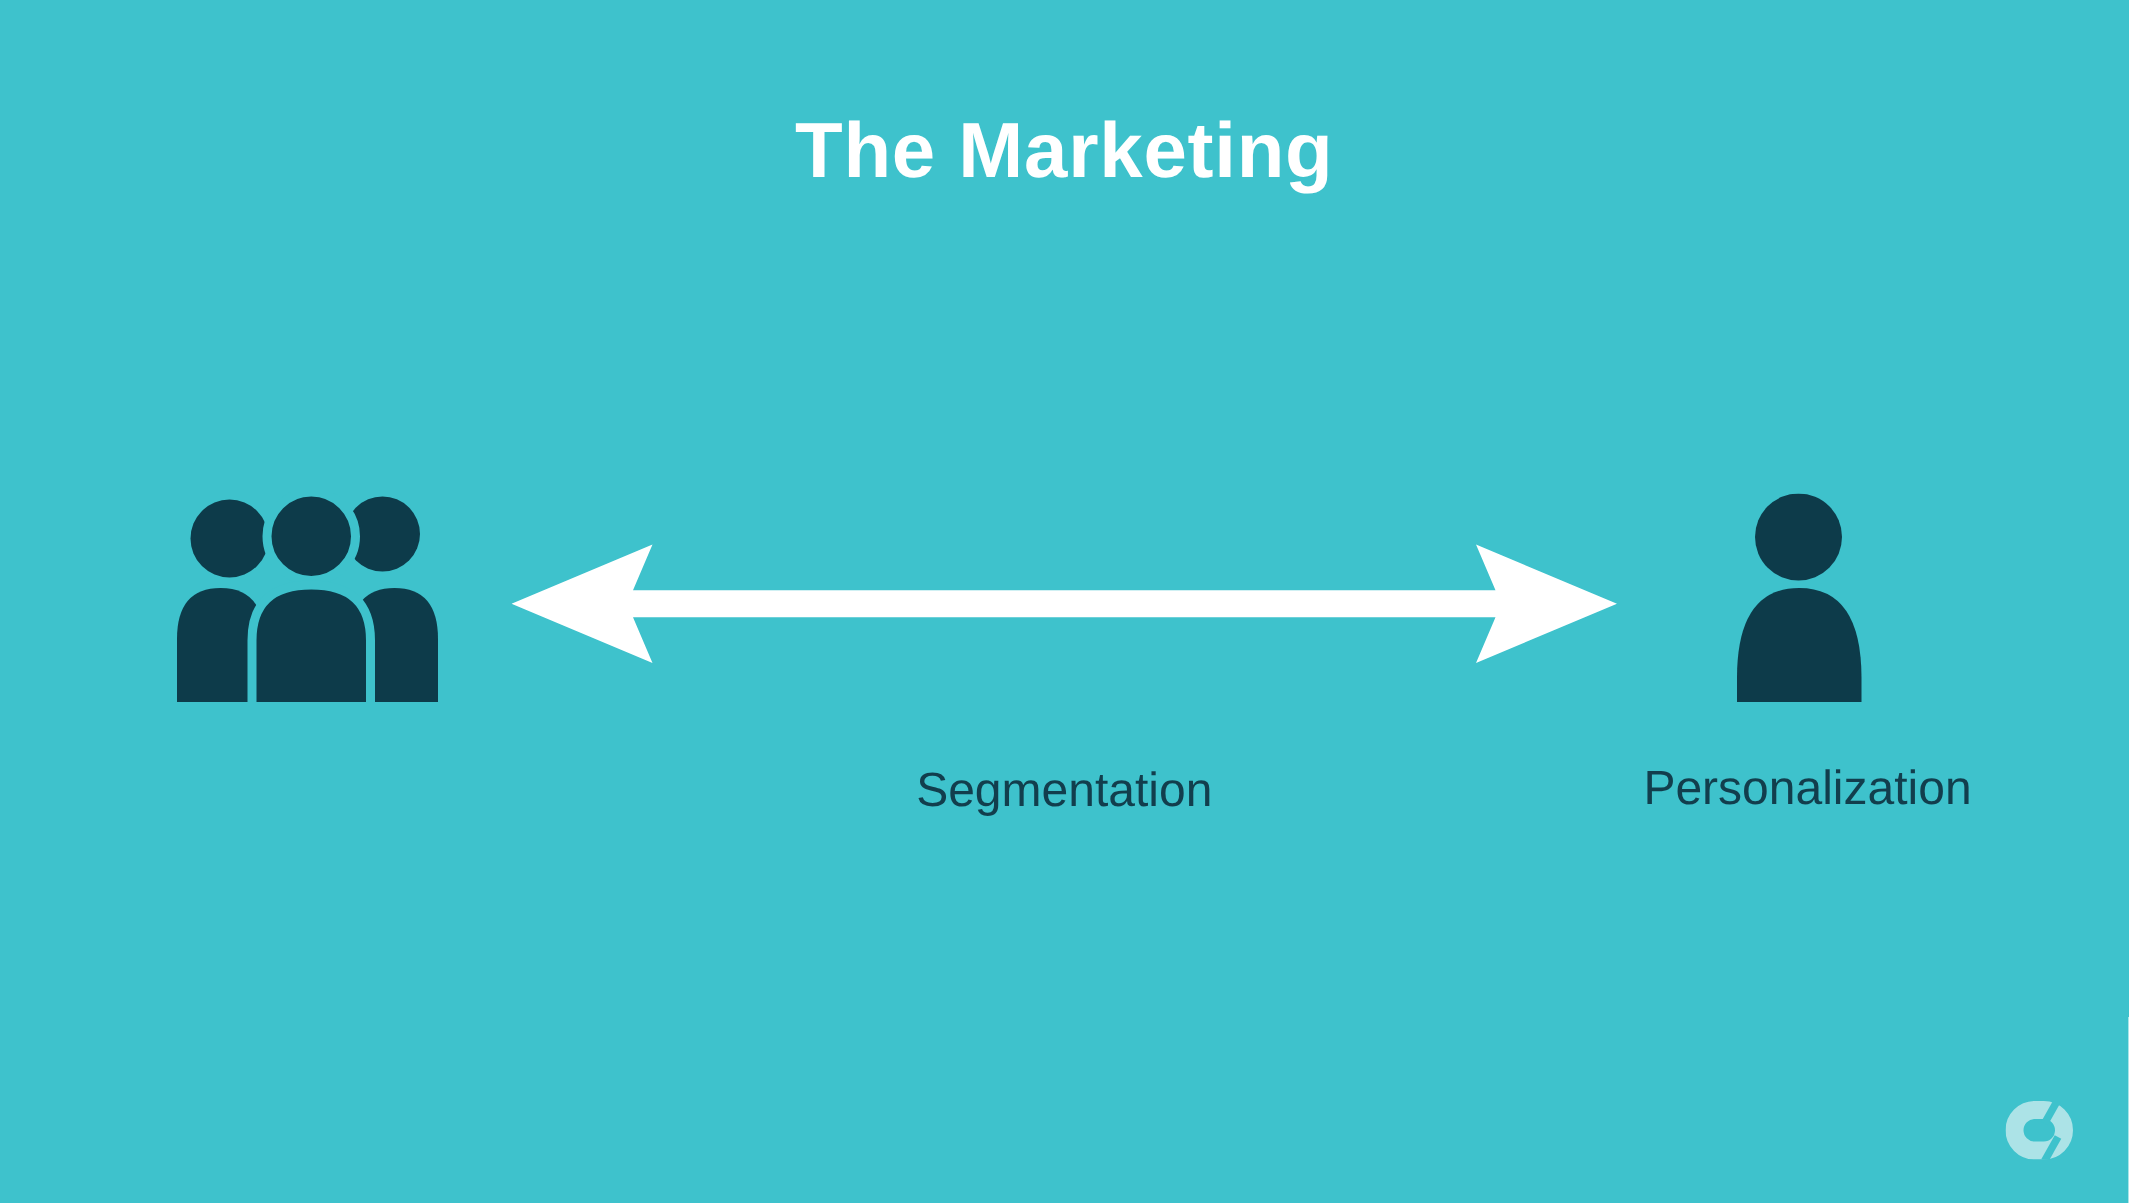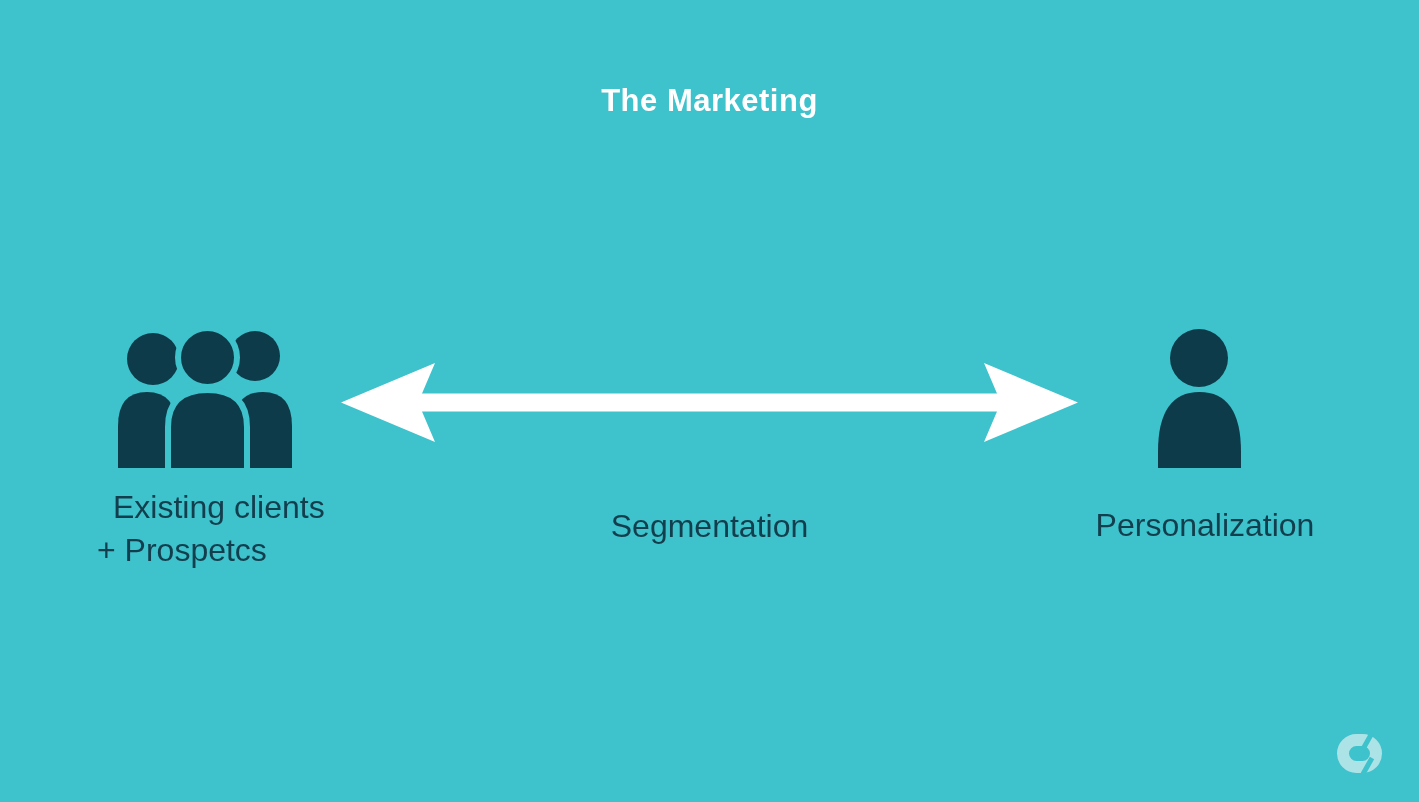--- a/index.html
+++ b/index.html
@@ -19,21 +19,21 @@
     overflow: hidden;
     font-family: "Liberation Sans", sans-serif;
   }
   .title {
     position: absolute;
     left: 0;
     top: 66px;
     width: 1419px;
     text-align: center;
     color: var(--color-white, #fff);
-    font-size: 31px;
+    font-size: 52px;
     font-weight: 700;
     line-height: 70px;
     letter-spacing: 0.5px;
   }
   .title-line { display: block; }
   .arrow-svg {
     position: absolute;
     left: 341px;
     top: 362px;
     width: 737px;
@@ -110,24 +110,20 @@
 
   <svg class="arrow-svg" viewBox="0 0 737 81" aria-hidden="true">
     <path class="arrow-path" d="M 0 40.5 L 94 1 L 81 31.5 L 656 31.5 L 643 1 L 737 40.5 L 643 80 L 656 49.5 L 81 49.5 L 94 80 Z"></path>
   </svg>
 
   <svg class="person-icon-svg" viewBox="0 0 86 139" aria-hidden="true">
     <circle class="fill-dark" cx="42" cy="29" r="29"></circle>
     <path class="fill-dark" d="M 1 139 V 123 Q 1 63 42.5 63 Q 84 63 84 123 V 139 Z"></path>
   </svg>
 
-  <div class="label left-label">
-    <span class="line-1">Existing clients</span>
-    <span class="line-2">+ Prospetcs</span>
-  </div>
 
   <div class="label center-label">Segmentation</div>
 
   <div class="label right-label">Personalization</div>
 
   <svg class="logo-svg" viewBox="0 0 45 39" aria-hidden="true">
     <rect class="logo-ring" x="6" y="6" width="33" height="27" rx="13.5" ry="13.5"></rect>
     <line class="logo-cut" x1="35" y1="-1" x2="26" y2="15"></line>
     <line class="logo-cut" x1="35" y1="24" x2="26" y2="40"></line>
   </svg>

